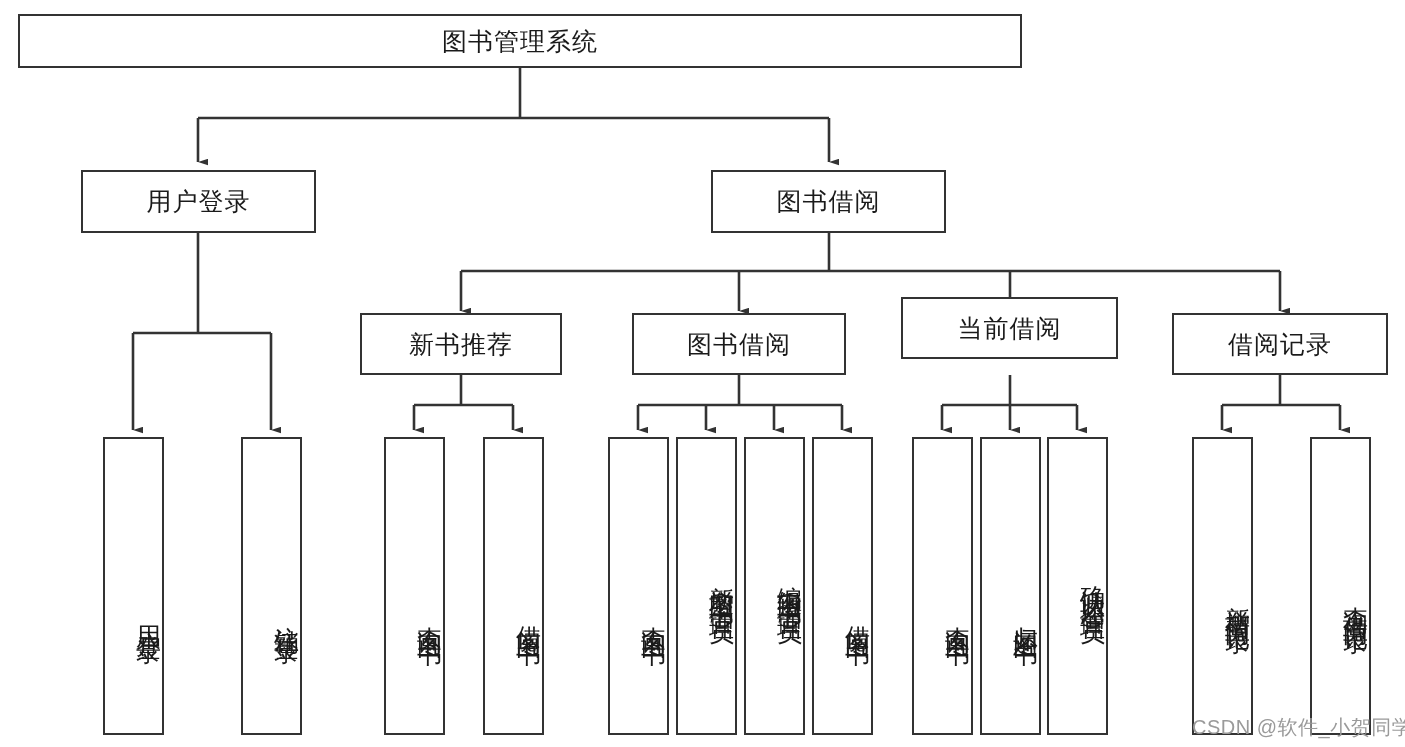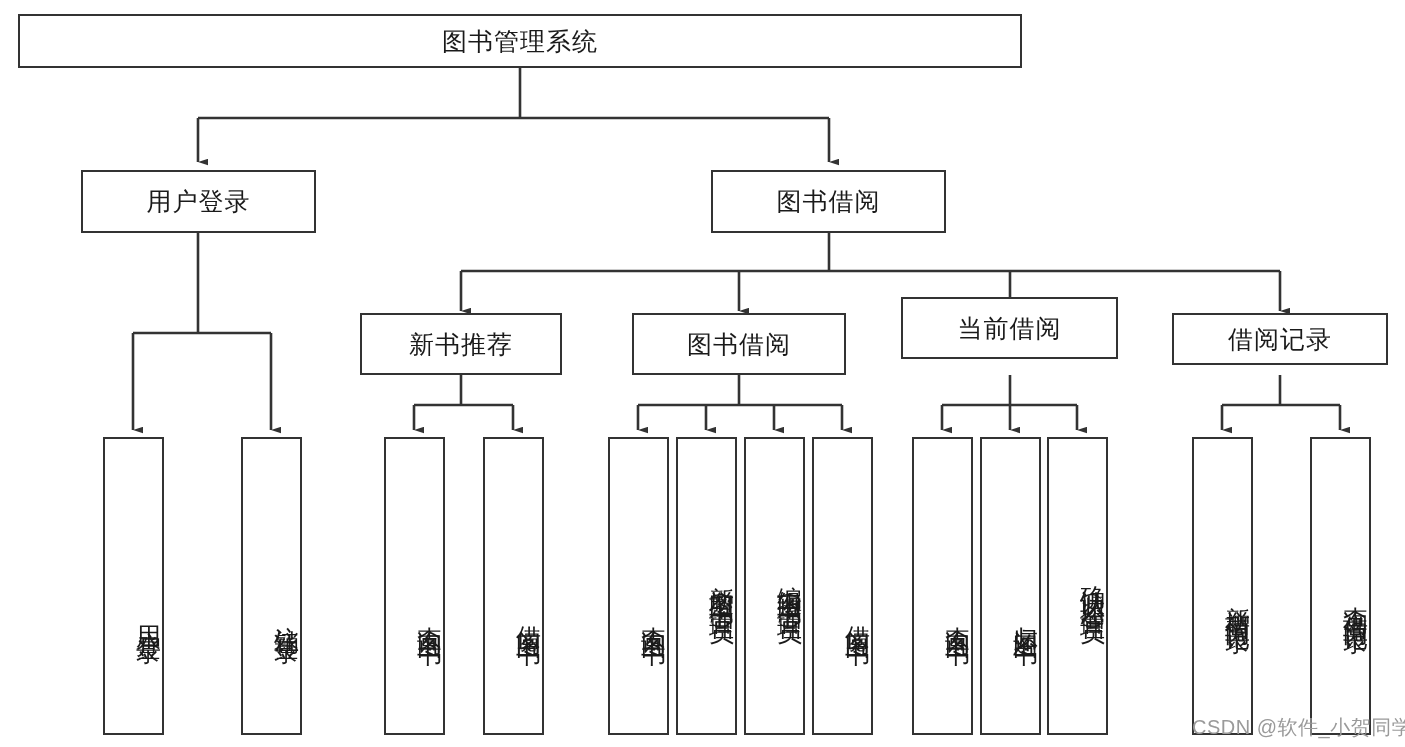--- a/index.html
+++ b/index.html
@@ -132,21 +132,21 @@
 
   <div class="node horiz" style="left:360px; top:313px; width:202px; height:62px;">
     <span class="label">新书推荐</span>
   </div>
   <div class="node horiz" style="left:632px; top:313px; width:214px; height:62px;">
     <span class="label">图书借阅</span>
   </div>
   <div class="node horiz" style="left:901px; top:297px; width:217px; height:62px;">
     <span class="label">当前借阅</span>
   </div>
-  <div class="node horiz" style="left:1172px; top:313px; width:216px; height:52px;">
+  <div class="node horiz" style="left:1172px; top:313px; width:216px; height:62px;">
     <span class="label">借阅记录</span>
   </div>
 
   <div class="node vert" style="left:103px; top:437px; width:61px; height:298px; padding-top:60px;">
     <span class="label">用户登录</span>
   </div>
   <div class="node vert" style="left:241px; top:437px; width:61px; height:298px; padding-top:60px;">
     <span class="label">注销登录</span>
   </div>
 

